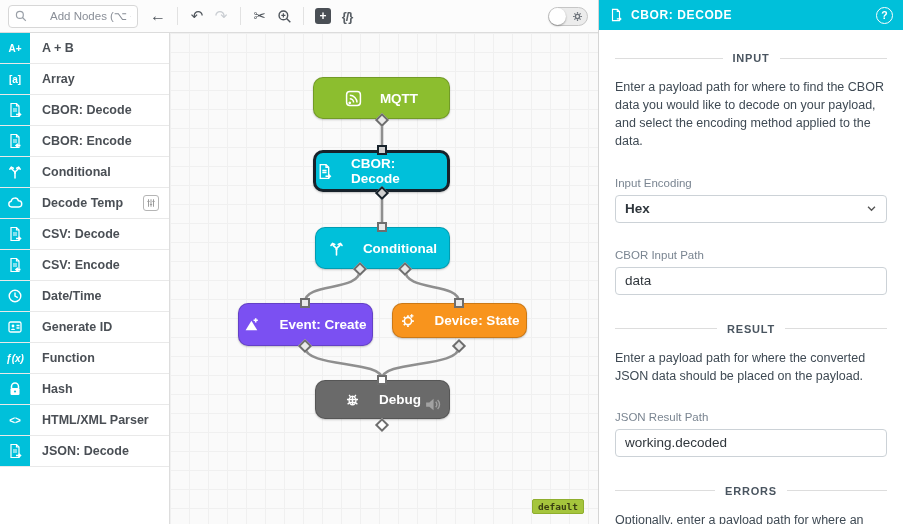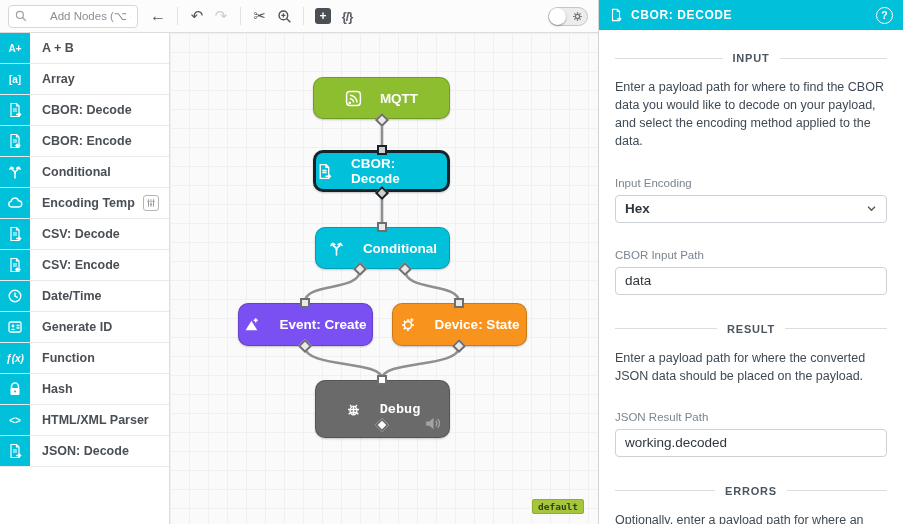--- a/index.html
+++ b/index.html
@@ -62,22 +62,22 @@
   .node { position:absolute; z-index:2; border-radius:10px; color:#fff;
     display:flex; align-items:center; justify-content:center; gap:18px;
     font-size:13.5px; font-weight:bold; cursor:grab;
     box-shadow:0 1px 2px rgba(0,0,0,.22); border:1px solid rgba(0,0,0,.18); }
   .node svg { width:17px; height:17px; }
   .node-mqtt     { left:143px; top:44px;  width:137px; height:42px; background:var(--node-green); }
   .node-cbor     { left:143px; top:117px; width:137px; height:42px; background:var(--accent-cyan);
                    border:3px solid #17222b; }
   .node-cond     { left:145px; top:194px; width:135px; height:42px; background:var(--accent-cyan); }
   .node-event    { left:68px;  top:270px; width:135px; height:43px; background:var(--node-purple); }
-  .node-device   { left:222px; top:270px; width:135px; height:43px; background:var(--node-orange); }
-  .node-debug    { left:145px; top:347px; width:135px; height:58px; background:var(--node-gray);font-family:Liberation Mono, monospace; }
+  .node-device   { left:222px; top:270px; width:135px; height:35px; background:var(--node-orange); }
+  .node-debug    { left:145px; top:347px; width:135px; height:39px; background:var(--node-gray); }
   .speaker { position:absolute; right:8px; bottom:5px; width:14px; height:14px; }
   .port { position:absolute; z-index:3; width:10px; height:10px;
     background:#e9e9e9; border:2px solid #6e6e6e; cursor:crosshair; }
   .port.in  { transform:translate(-50%,-50%); }
   .port.out { transform:translate(-50%,-50%) rotate(45deg); }
   .port.dark { border-color:#17222b; background:#cfcfcf; }
   .port.white { background:#fff; }
   .version-badge { position:absolute; left:362px; top:466px; z-index:4;
     background:var(--badge-green); color:#3a3f12; border:1px solid #8fae2e;
     font-family:"DejaVu Sans Mono","Liberation Mono",monospace;
@@ -220,21 +220,21 @@
             <span class="slabel">Conditional</span>
 
           </div>
 
           <div class="srow">
             <span class="nicon">
                 <svg viewBox="0 0 16 16">
                   <path d="M4.6,12 a2.9,2.9 0 0 1 -0.4,-5.75 a3.7,3.7 0 0 1 7.2,-0.55 a2.7,2.7 0 0 1 0.4,6.3 z" fill="none" stroke="#fff" stroke-width="1.4"></path>
                 </svg>
               </span>
-            <span class="slabel">Encoding Temp</span>
+            <span class="slabel">Decode Temp</span>
             <span class="sbadge" style="display: grid;">
               <svg width="10" height="10" viewBox="0 0 16 16" stroke="#9b9b9b" stroke-width="1.6">
                 <line x1="4" y1="2" x2="4" y2="14"></line>
                   <line x1="8" y1="2" x2="8" y2="14"></line>
                   <line x1="12" y1="2" x2="12" y2="14"></line>
                 <line x1="2.2" y1="5.5" x2="5.8" y2="5.5"></line>
                   <line x1="6.2" y1="10.5" x2="9.8" y2="10.5"></line>
                   <line x1="10.2" y1="5.5" x2="13.8" y2="5.5"></line>
               </svg>
             </span>

